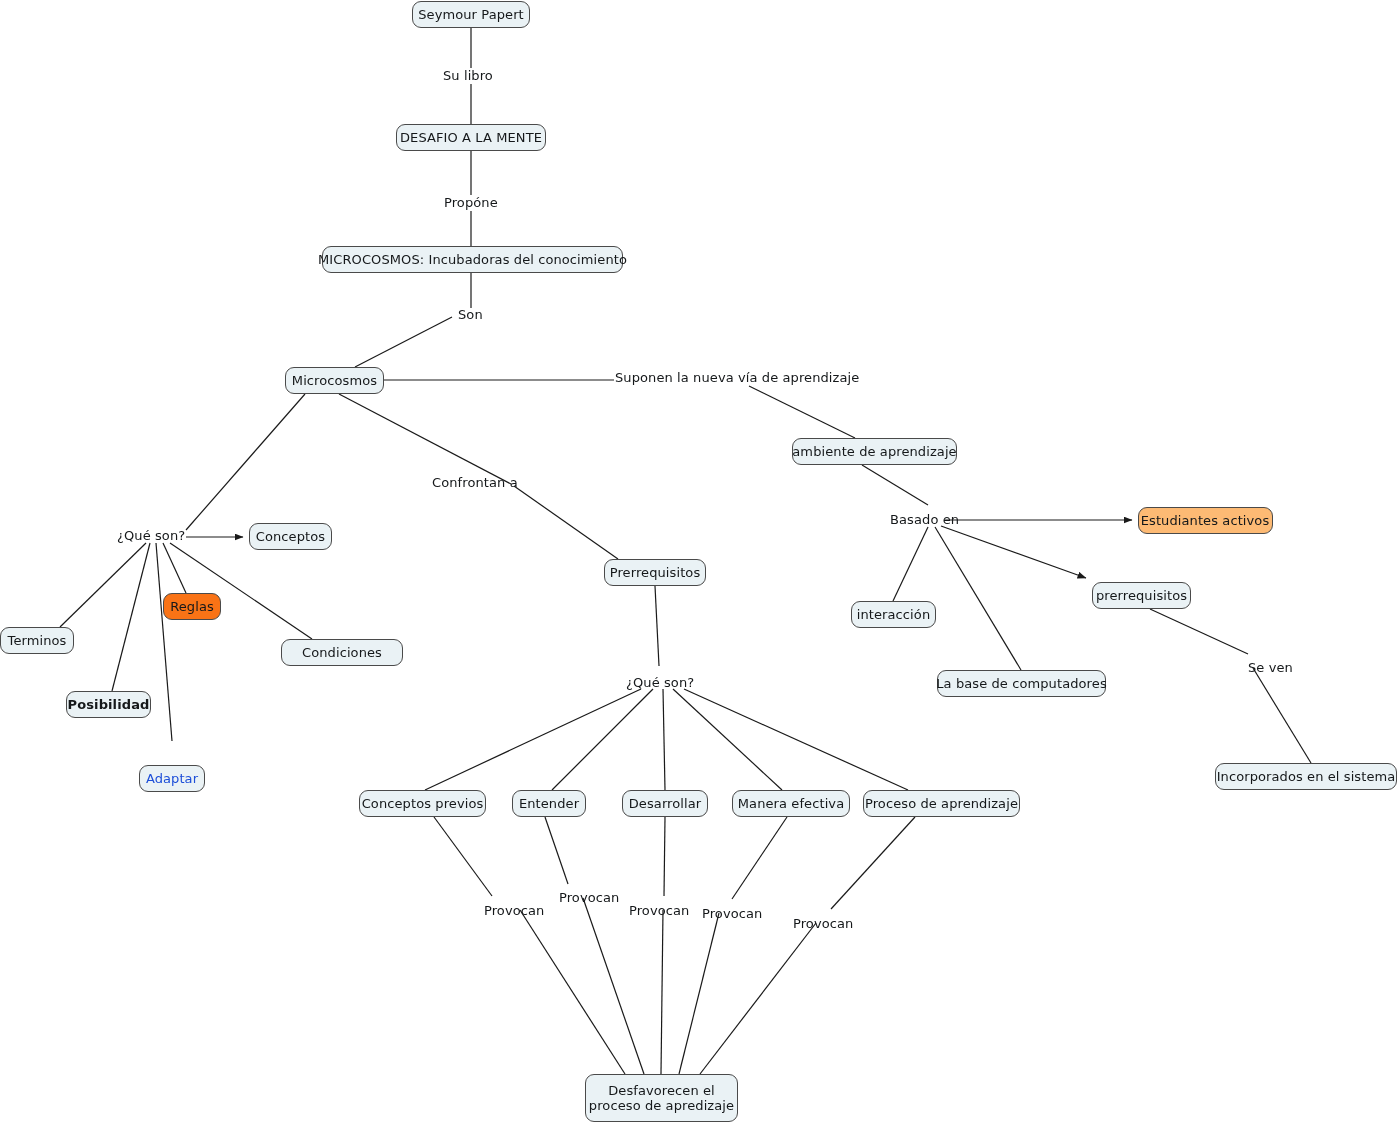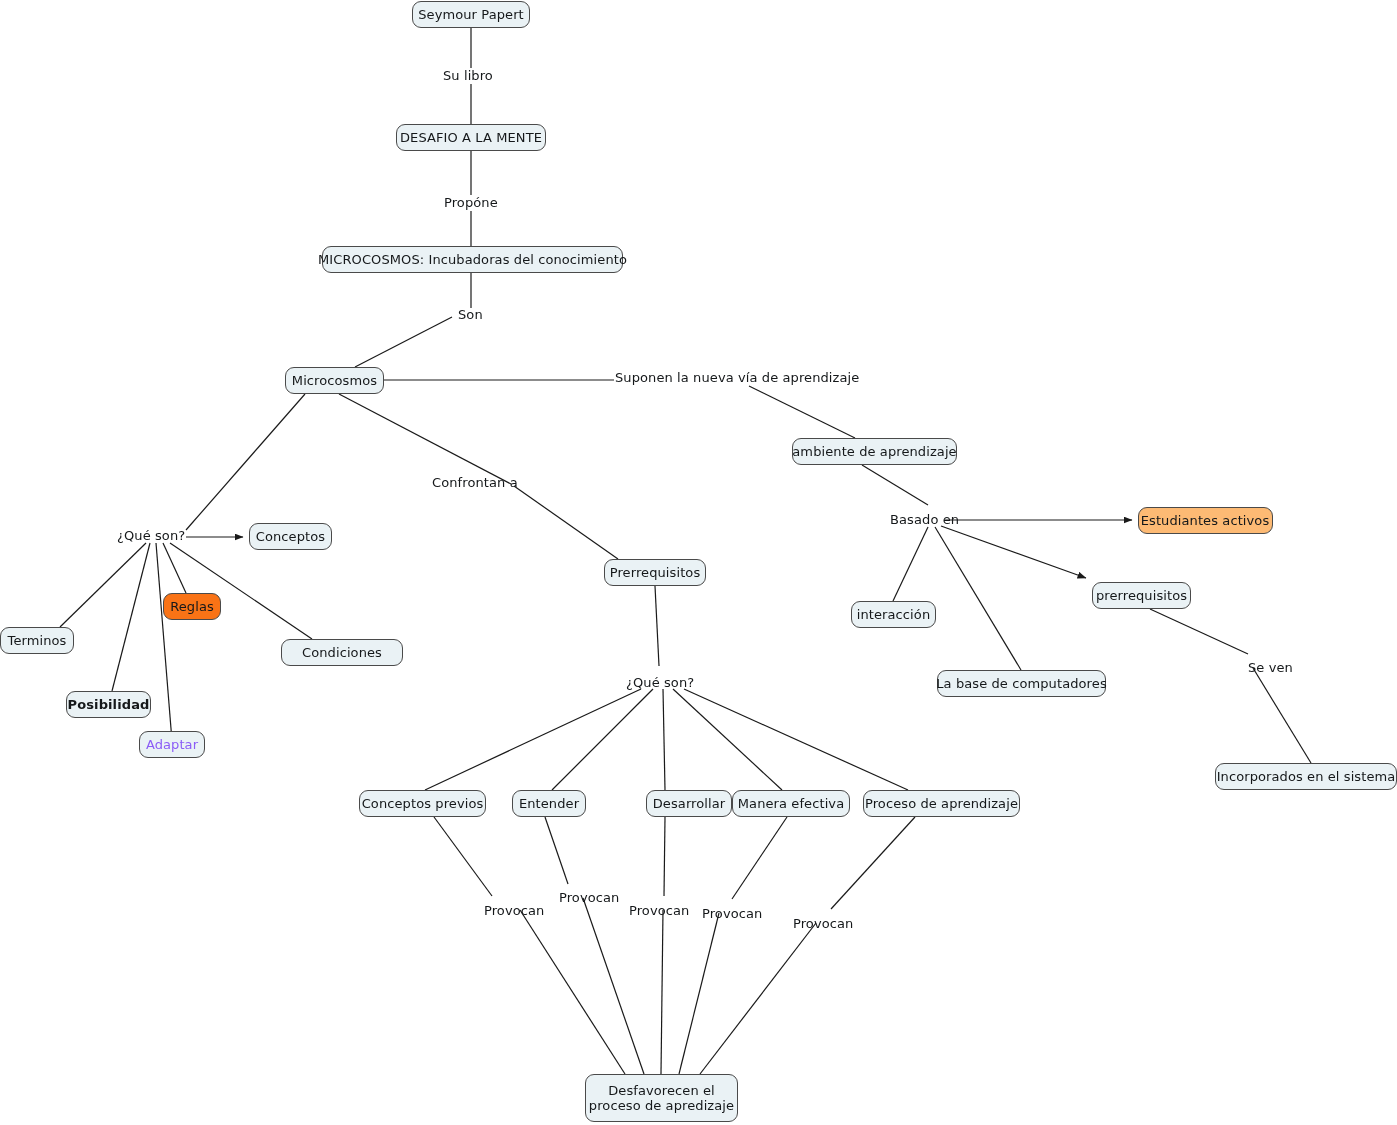--- a/index.html
+++ b/index.html
@@ -106,31 +106,31 @@
   <div id="node-layer">
       <div class="node" style="left: 412px; top: 1px; width: 118px; height: 27px; background: rgb(234, 242, 245); border-color: rgb(74, 74, 74); color: rgb(21, 24, 26);">Seymour Papert</div>
       <div class="node" style="left: 396px; top: 124px; width: 150px; height: 27px; background: rgb(234, 242, 245); border-color: rgb(74, 74, 74); color: rgb(21, 24, 26);">DESAFIO A LA MENTE</div>
       <div class="node" style="left: 322px; top: 246px; width: 301px; height: 27px; background: rgb(234, 242, 245); border-color: rgb(74, 74, 74); color: rgb(21, 24, 26);">MICROCOSMOS: Incubadoras del conocimiento</div>
       <div class="node" style="left: 285px; top: 367px; width: 99px; height: 27px; background: rgb(234, 242, 245); border-color: rgb(74, 74, 74); color: rgb(21, 24, 26);">Microcosmos</div>
       <div class="node" style="left: 249px; top: 523px; width: 83px; height: 27px; background: rgb(234, 242, 245); border-color: rgb(74, 74, 74); color: rgb(21, 24, 26);">Conceptos</div>
       <div class="node" style="left: 163px; top: 593px; width: 58px; height: 27px; background: #f97316; border-color: rgb(74, 74, 74); color: rgb(21, 24, 26);">Reglas</div>
       <div class="node" style="left: 0px; top: 627px; width: 74px; height: 27px; background: rgb(234, 242, 245); border-color: rgb(74, 74, 74); color: rgb(21, 24, 26);">Terminos</div>
       <div class="node" style="left: 281px; top: 639px; width: 122px; height: 27px; background: rgb(234, 242, 245); border-color: rgb(74, 74, 74); color: rgb(21, 24, 26);">Condiciones</div>
       <div class="node" style="left: 66px; top: 691px; width: 85px; height: 27px; background: rgb(234, 242, 245); border-color: rgb(74, 74, 74); color: rgb(21, 24, 26); font-weight: bold;">Posibilidad</div>
-      <div class="node" style="left: 139px; top: 731px; width: 66px; height: 27px; background: rgb(234, 242, 245); border-color: rgb(74, 74, 74); color: #8b5cf6;">Adaptar</div>
+      <div class="node" style="left: 139px; top: 765px; width: 66px; height: 27px; background: rgb(234, 242, 245); border-color: rgb(74, 74, 74); color: #1d4ed8;">Adaptar</div>
       <div class="node" style="left: 604px; top: 559px; width: 102px; height: 27px; background: rgb(234, 242, 245); border-color: rgb(74, 74, 74); color: rgb(21, 24, 26);">Prerrequisitos</div>
       <div class="node" style="left: 792px; top: 438px; width: 165px; height: 27px; background: rgb(234, 242, 245); border-color: rgb(74, 74, 74); color: rgb(21, 24, 26);">ambiente de aprendizaje</div>
       <div class="node" style="left: 1138px; top: 507px; width: 135px; height: 27px; background: #fdba74; border-color: rgb(74, 74, 74); color: rgb(21, 24, 26); padding-left: 8px;">Estudiantes activos</div>
       <div class="node" style="left: 1092px; top: 582px; width: 99px; height: 27px; background: rgb(234, 242, 245); border-color: rgb(74, 74, 74); color: rgb(21, 24, 26);">prerrequisitos</div>
       <div class="node" style="left: 851px; top: 601px; width: 85px; height: 27px; background: rgb(234, 242, 245); border-color: rgb(74, 74, 74); color: rgb(21, 24, 26);">interacción</div>
       <div class="node" style="left: 937px; top: 670px; width: 169px; height: 27px; background: rgb(234, 242, 245); border-color: rgb(74, 74, 74); color: rgb(21, 24, 26);">La base de computadores</div>
       <div class="node" style="left: 1215px; top: 763px; width: 182px; height: 27px; background: rgb(234, 242, 245); border-color: rgb(74, 74, 74); color: rgb(21, 24, 26);">Incorporados en el sistema</div>
       <div class="node" style="left: 359px; top: 790px; width: 127px; height: 27px; background: rgb(234, 242, 245); border-color: rgb(74, 74, 74); color: rgb(21, 24, 26);">Conceptos previos</div>
       <div class="node" style="left: 512px; top: 790px; width: 74px; height: 27px; background: rgb(234, 242, 245); border-color: rgb(74, 74, 74); color: rgb(21, 24, 26);">Entender</div>
-      <div class="node" style="left: 622px; top: 790px; width: 86px; height: 27px; background: rgb(234, 242, 245); border-color: rgb(74, 74, 74); color: rgb(21, 24, 26); margin-left: 24px;">Desarrollar</div>
+      <div class="node" style="left: 622px; top: 790px; width: 86px; height: 27px; background: rgb(234, 242, 245); border-color: rgb(74, 74, 74); color: rgb(21, 24, 26);">Desarrollar</div>
       <div class="node" style="left: 732px; top: 790px; width: 118px; height: 27px; background: rgb(234, 242, 245); border-color: rgb(74, 74, 74); color: rgb(21, 24, 26);">Manera efectiva</div>
       <div class="node" style="left: 863px; top: 790px; width: 157px; height: 27px; background: rgb(234, 242, 245); border-color: rgb(74, 74, 74); color: rgb(21, 24, 26);">Proceso de aprendizaje</div>
       <div class="node" style="left: 585px; top: 1074px; width: 153px; height: 48px; background: rgb(234, 242, 245); border-color: rgb(74, 74, 74); color: rgb(21, 24, 26);">Desfavorecen el
 proceso de apredizaje</div>
     </div>
   <div id="label-layer">
       <div class="edge-label" style="left: 443px; top: 68px; color: rgb(21, 24, 26);">Su libro</div>
       <div class="edge-label" style="left: 444px; top: 195px; color: rgb(21, 24, 26); text-align: center;">Propóne</div>
       <div class="edge-label" style="left: 458px; top: 307px; color: rgb(21, 24, 26);">Son</div>
       <div class="edge-label" style="left: 432px; top: 475px; color: rgb(21, 24, 26);">Confrontan a</div>

